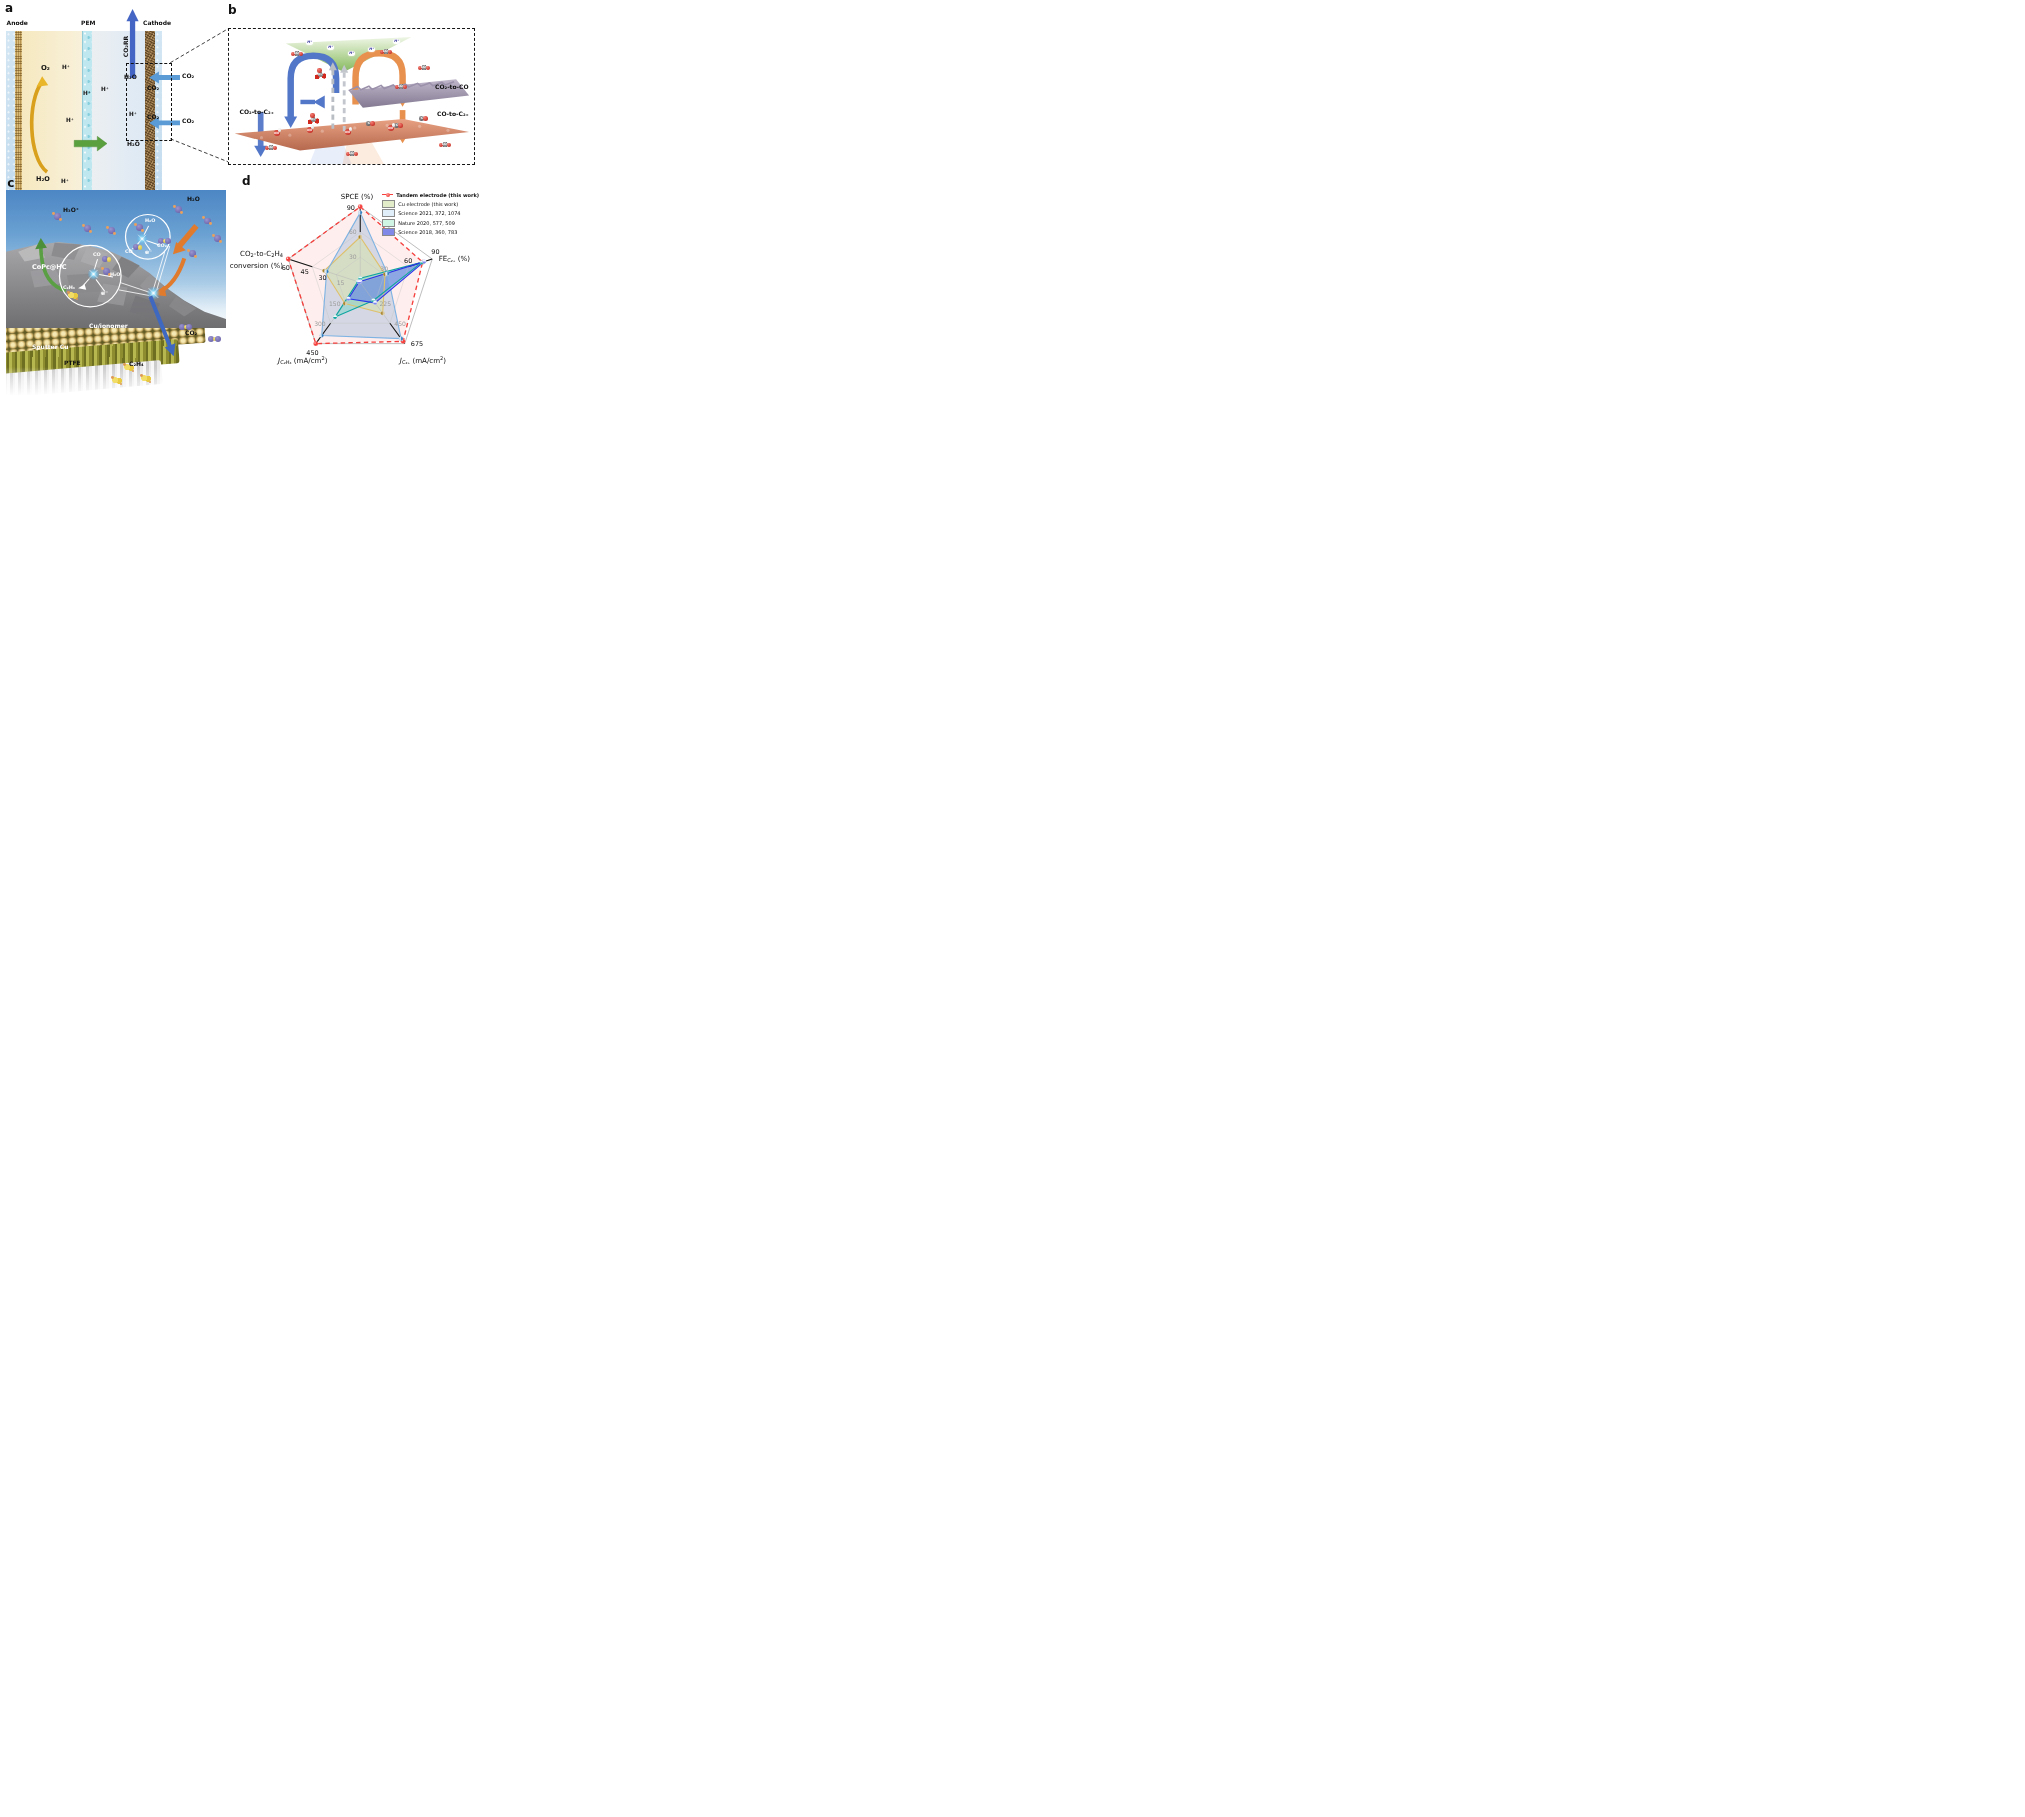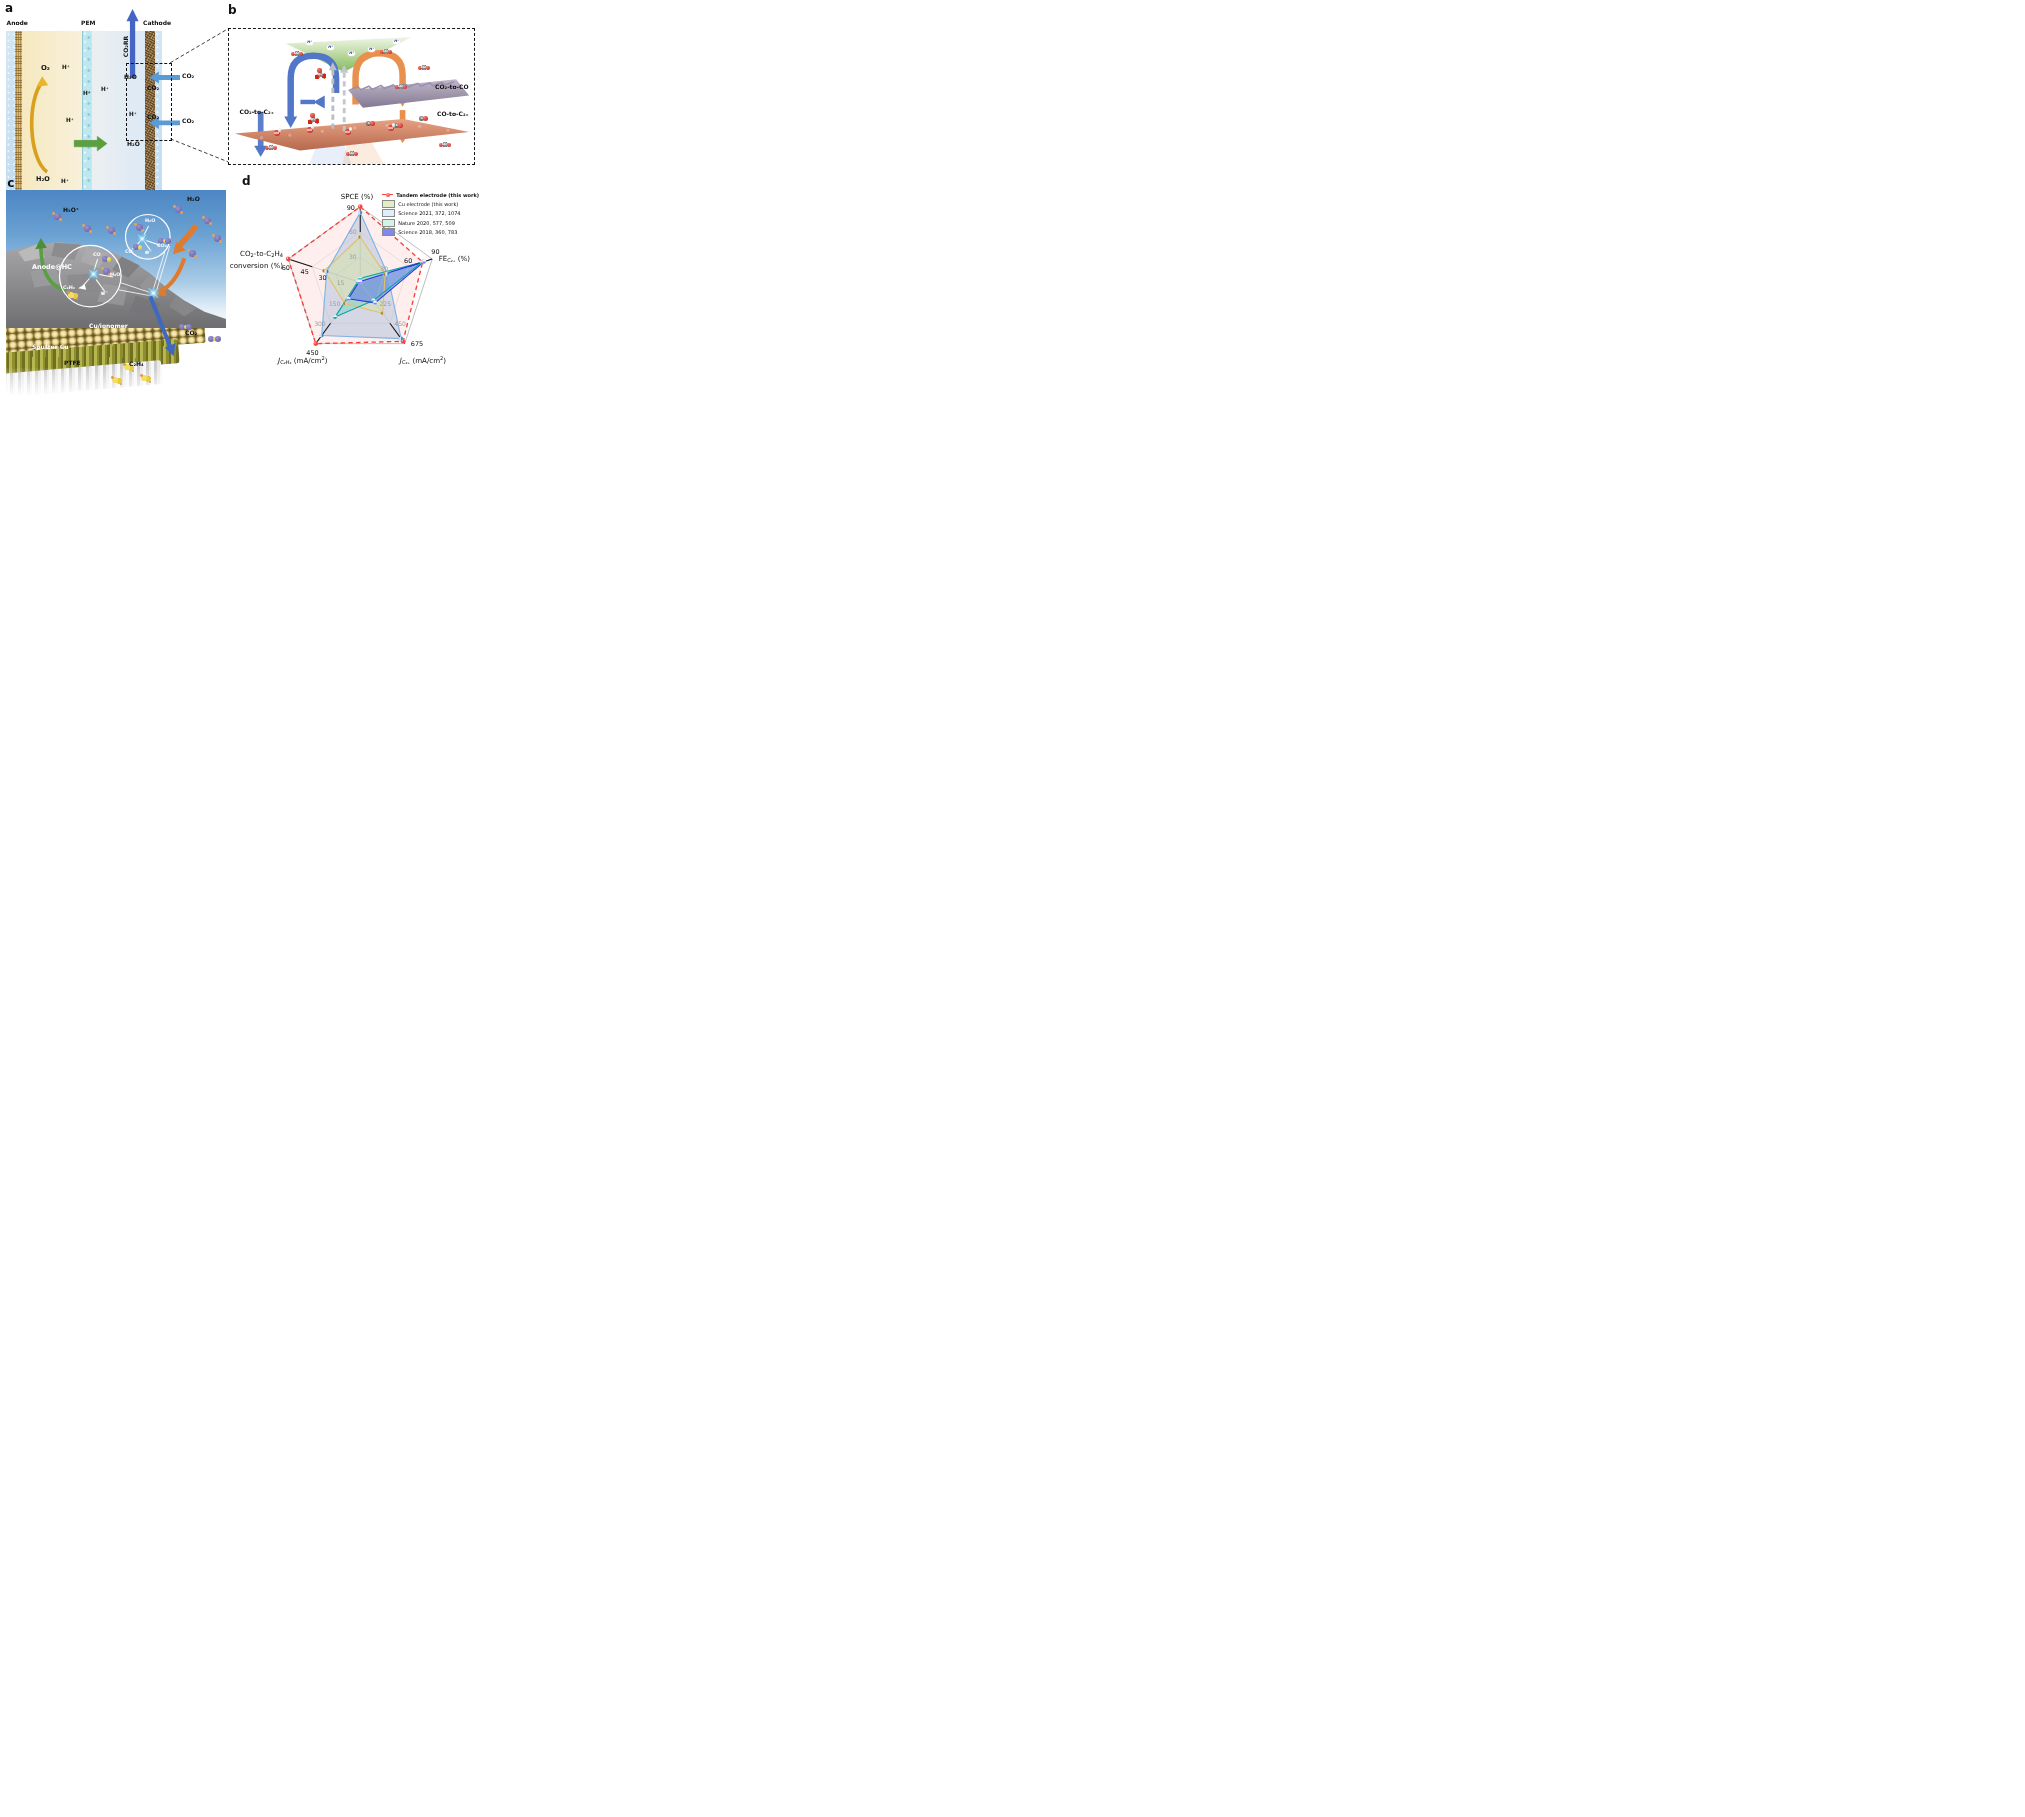--- a/index.html
+++ b/index.html
@@ -380,21 +380,21 @@
     <span class="mol co2pm" style="left:202px;top:146px;">
         <i></i>
       </span>
     <span class="mol c2h4m" style="left:62px;top:102px;"></span>
     <span class="mol c2h4m" style="left:118px;top:174px;"></span>
     <span class="mol c2h4m" style="left:135px;top:185px;"></span>
     <span class="mol c2h4m" style="left:106px;top:187px;"></span>
 
     <span class="lbl" style="left:57px;top:16px;font-size:6px;">H₃O⁺</span>
     <span class="lbl" style="left:181px;top:4.9px;font-size:6px;">H₂O</span>
-    <span class="lbl" style="left:26px;top:73px;font-size:6.5px;color:#fff;">Anode@HC</span>
+    <span class="lbl" style="left:26px;top:73px;font-size:6.5px;color:#fff;">CoPc@HC</span>
     <span class="lbl" style="left:83px;top:132px;font-size:6px;color:#fff;">Cu/ionomer</span>
     <span class="lbl" style="left:26px;top:153px;font-size:6px;color:#fff;">Sputter Cu</span>
     <span class="lbl" style="left:58px;top:169px;font-size:6px;">PTFE</span>
     <span class="lbl" style="left:179px;top:139px;font-size:6px;">CO₂</span>
     <span class="lbl" style="left:123px;top:170px;font-size:6px;">C₂H₄</span>
 
     <span class="lbl" style="left:139px;top:27px;font-size:4.9px;color:#fff;">H₂O</span>
     <span class="lbl" style="left:151px;top:52px;font-size:4.9px;color:#fff;">CO₂</span>
     <span class="lbl" style="left:119px;top:58px;font-size:4.9px;color:#fff;">CO</span>
     <span class="lbl" style="left:139px;top:58px;font-size:6px;color:#fff;">e⁻</span>

